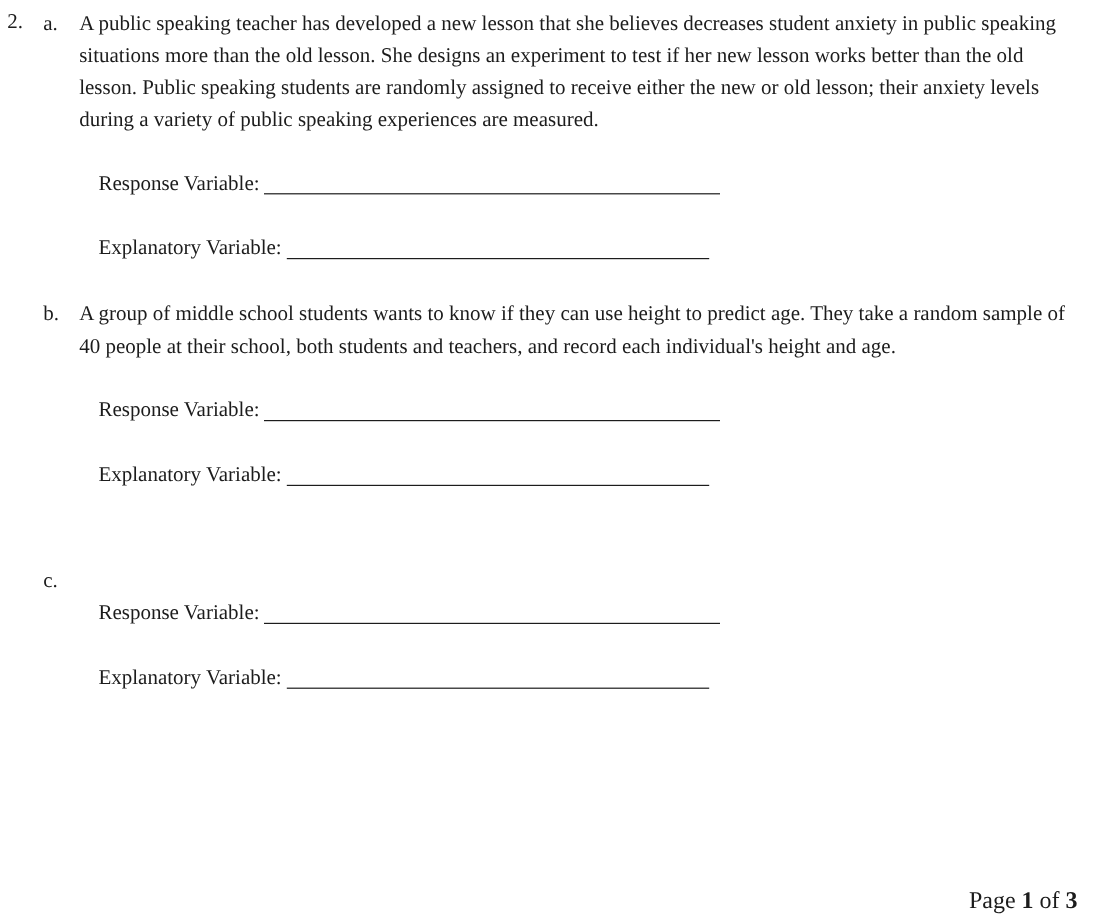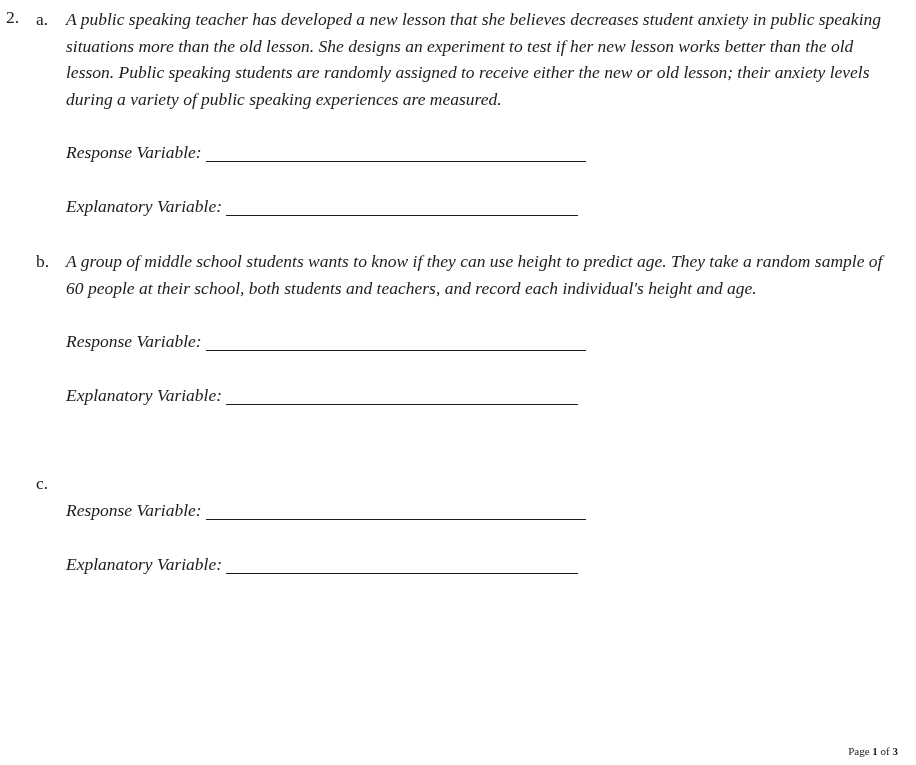--- a/index.html
+++ b/index.html
@@ -20,35 +20,35 @@
     display: flex;
     flex-direction: column;
   }
   .question { display: flex; }
   .qnum { width: 26px; flex: 0 0 26px; }
   .qbody { flex: 1 1 auto; }
   .scenario { display: flex; margin-left: 4px; margin-top: 2px; }
   .scenario.gap { margin-top: 29px; }
   .scenario.biggap { margin-top: 62px; }
   .snum { width: 30px; flex: 0 0 30px; }
-  .sbody { flex: 1 1 auto; font-style: italic; }
-  .blank-line { margin-top: 27px; white-space: nowrap; }
+  .sbody { flex: 1 1 auto; }
+  .blank-line { margin-top: 27px; white-space: nowrap; margin-left: 16px; }
   .blank {
     display: inline-block;
     height: 14px;
     margin-left: 4px;
     border-bottom: 1.2px solid #1c1c1c;
     vertical-align: -4px;
   }
   .blank.response { width: 380px; }
   .blank.explanatory { width: 352px; }
   .footer {
     margin-top: auto;
     text-align: right;
-    font-size: 11px;
+    font-size: 20px;
     line-height: 20px;
     white-space: pre;
     padding-right: 6px;
   }
   .footer b { font-weight: bold; }
 </style>
 </head>
 <body>
 
 <div class="doc">
@@ -67,21 +67,21 @@
           </p>
           <p class="blank-line">
             <span>Explanatory Variable:</span><span class="blank explanatory"></span>
           </p>
         </div>
       </div>
 
       <div class="scenario gap">
         <div class="snum">b.</div>
         <div class="sbody">
-          <p class="stext">A group of middle school students wants to know if they can use height to predict age. They take a random sample of 60 people at their school, both students and teachers, and record each individual's height and age.</p>
+          <p class="stext">A group of middle school students wants to know if they can use height to predict age. They take a random sample of 40 people at their school, both students and teachers, and record each individual's height and age.</p>
           <p class="blank-line">
             <span>Response Variable:</span><span class="blank response"></span>
           </p>
           <p class="blank-line">
             <span>Explanatory Variable:</span><span class="blank explanatory"></span>
           </p>
         </div>
       </div>
 
       <div class="scenario biggap">

